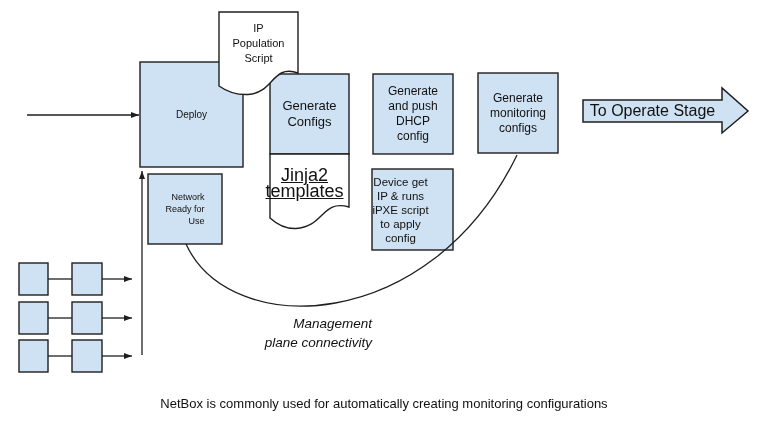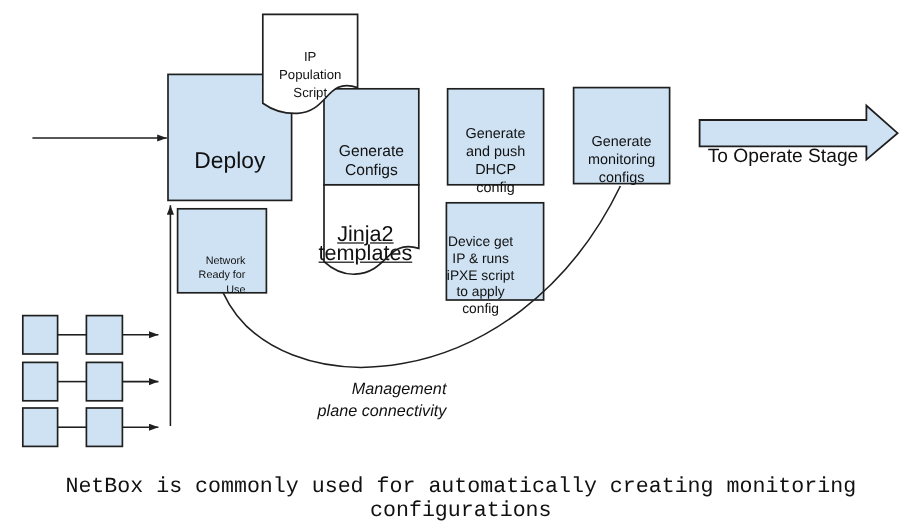--- a/index.html
+++ b/index.html
@@ -11,21 +11,20 @@
     overflow:hidden;
   }
   .stage svg{position:absolute;left:0;top:0;}
   .lbl{
     position:absolute;
     display:flex;align-items:center;justify-content:center;
     text-align:center;
     white-space:pre-line;
     color:#111111;
     pointer-events:none;
-    margin-top:20px;
   }
   .lbl-left{
     position:absolute;
     white-space:pre-line;
     color:#111111;
     text-align:right;
     pointer-events:none;
   }
   .caption{
     position:absolute;
@@ -72,21 +71,21 @@
     <line x1="48" y1="279" x2="72" y2="279" stroke="#1f1f1f" stroke-width="1.3"></line>
     <line x1="102" y1="279" x2="132" y2="279" stroke="#1f1f1f" stroke-width="1.3" marker-end="url(#arw)"></line>
     <line x1="48" y1="318" x2="72" y2="318" stroke="#1f1f1f" stroke-width="1.3"></line>
     <line x1="102" y1="318" x2="132" y2="318" stroke="#1f1f1f" stroke-width="1.3" marker-end="url(#arw)"></line>
     <line x1="48" y1="356" x2="72" y2="356" stroke="#1f1f1f" stroke-width="1.3"></line>
     <line x1="102" y1="356" x2="132" y2="356" stroke="#1f1f1f" stroke-width="1.3" marker-end="url(#arw)"></line>
 
     <path d="M186,244 C230,340 430,335 517,155" fill="none" stroke="#1f1f1f" stroke-width="1.3"></path>
   </svg>
 
-  <div class="lbl" style="left:140px;top:62px;width:103px;height:105px;font-size:19px;">Deploy</div>
+  <div class="lbl" style="left:140px;top:62px;width:103px;height:105px;font-size:10px;">Deploy</div>
 
   <div class="lbl" style="left:219px;top:14px;width:79px;height:58px;font-size:11px;line-height:15px;">IP
 Population
 Script</div>
 
   <div class="lbl" style="left:270px;top:74px;width:79px;height:80px;font-size:13px;line-height:16px;">Generate
 Configs</div>
 
   <div class="lbl" style="left:270px;top:158px;width:69px;height:50px;font-size:18px;line-height:16px;text-decoration:underline;">Jinja2
 templates</div>
@@ -108,15 +107,15 @@
 
   <div class="lbl" style="left:148px;top:174px;width:74px;height:70px;font-size:9px;line-height:12px;text-align:right;">Network
 Ready for
 Use</div>
 
   <div class="lbl" style="left:583px;top:100px;width:139px;height:22px;font-size:16px;">To Operate Stage</div>
 
   <div class="lbl-left" style="left:162px;top:314px;width:210px;font-size:13.5px;line-height:19px;font-style:italic;">Management
 plane connectivity</div>
 
-  <div class="caption" style="top:396px;font-size:18px;font-family:Liberation Mono, monospace;">NetBox is commonly used for automatically creating monitoring configurations</div>
+  <div class="caption" style="top:396px;font-size:13px;">NetBox is commonly used for automatically creating monitoring configurations</div>
 
 </div>
 
 </body></html>

